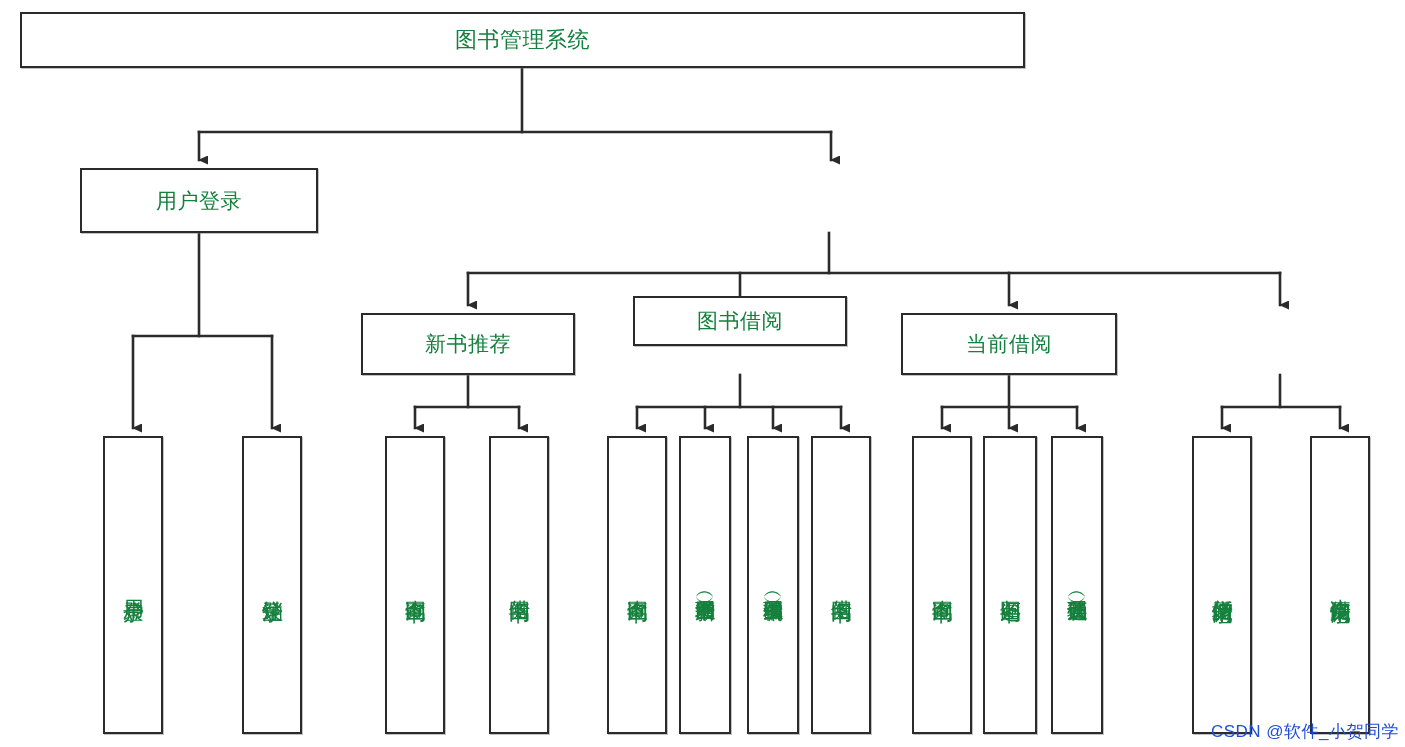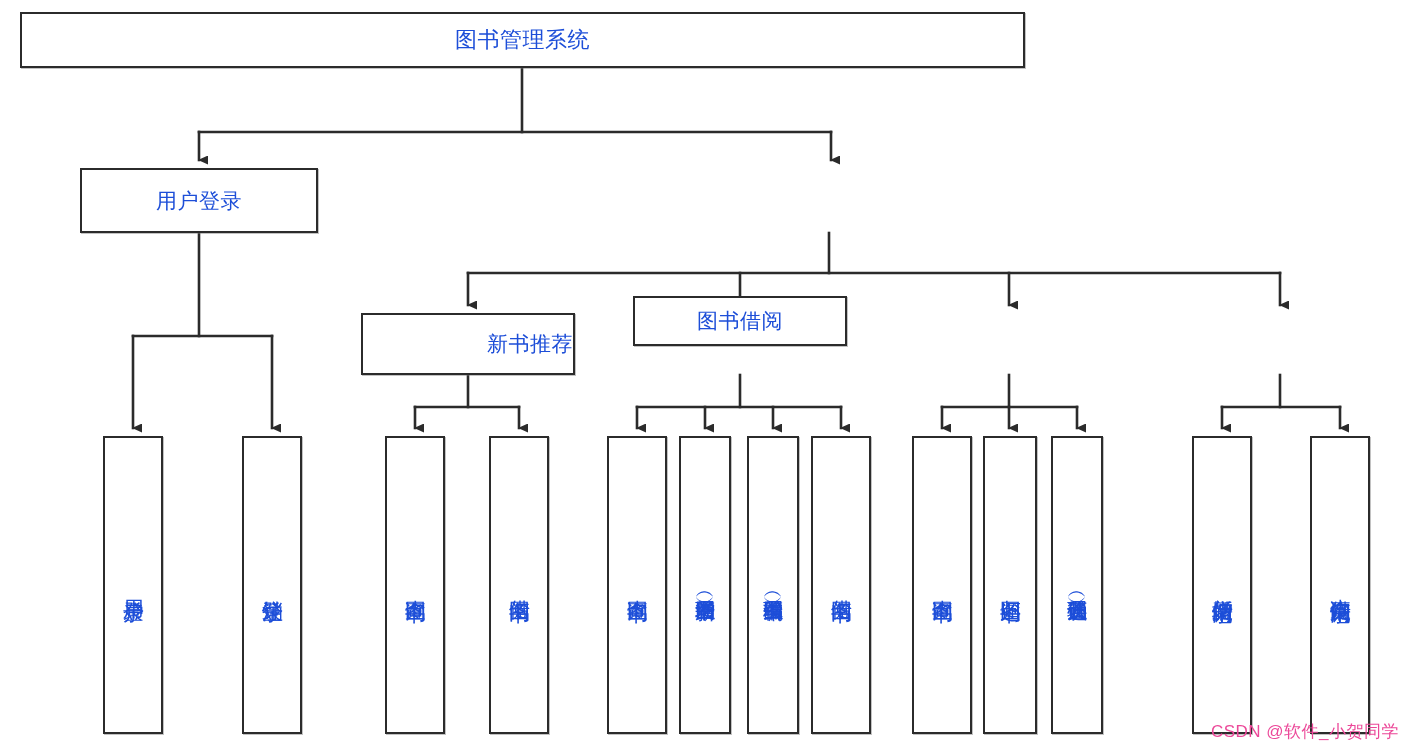--- a/index.html
+++ b/index.html
@@ -27,21 +27,21 @@
     pointer-events: none;
   }
   .node {
     position: absolute;
     box-sizing: border-box;
     background: #ffffff;
     border: 2px solid #2b2b2b;
     display: flex;
     align-items: center;
     justify-content: center;
-    color: #1d4ed8;
+    color: #15803d;
     box-shadow: 1px 1px 0 rgba(120,120,120,0.45);
   }
   .node .node-label {
     display: block;
     text-align: center;
     line-height: 1.12;
     letter-spacing: 0.5px;
   }
   .node.horizontal .node-label {
     font-size: 21px;
@@ -66,21 +66,21 @@
   }
   .node.vertical.narrow .node-label {
     font-size: 20px;
     letter-spacing: 0px;
   }
   #watermark {
     position: absolute;
     right: 6px;
     bottom: 4px;
     font-size: 17px;
-    color: #ec4899;
+    color: #1d4ed8;
     white-space: nowrap;
     letter-spacing: 0.5px;
   }
 </style>
 </head>
 <body>
 
 <div id="diagram-root">
 
   <svg id="edges-layer" viewBox="0 0 1405 747" width="1405" height="747" xmlns="http://www.w3.org/2000/svg">
@@ -135,28 +135,31 @@
 
   <div class="node root horizontal" style="left:20px; top:12px; width:1005px; height:56px;">
     <span class="node-label">图书管理系统</span>
   </div>
 
   <div class="node horizontal" style="left:80px; top:168px; width:238px; height:65px;">
     <span class="node-label">用户登录</span>
   </div>
 
 
-  <div class="node horizontal" style="left:361px; top:313px; width:214px; height:62px;justify-content:flex-end;">
+  <div class="node horizontal" style="left:361px; top:313px; width:214px; height:62px;">
     <span class="node-label">新书推荐</span>
   </div>
 
   <div class="node horizontal" style="left:633px; top:296px; width:214px; height:50px;">
     <span class="node-label">图书借阅</span>
   </div>
 
+  <div class="node horizontal" style="left:901px; top:313px; width:216px; height:62px;">
+    <span class="node-label">当前借阅</span>
+  </div>
 
 
   <div class="node vertical" style="left:103px; top:436px; width:60px; height:298px;">
     <span class="node-label">用户登录</span>
   </div>
 
   <div class="node vertical" style="left:242px; top:436px; width:60px; height:298px;">
     <span class="node-label">注销登录</span>
   </div>
 

